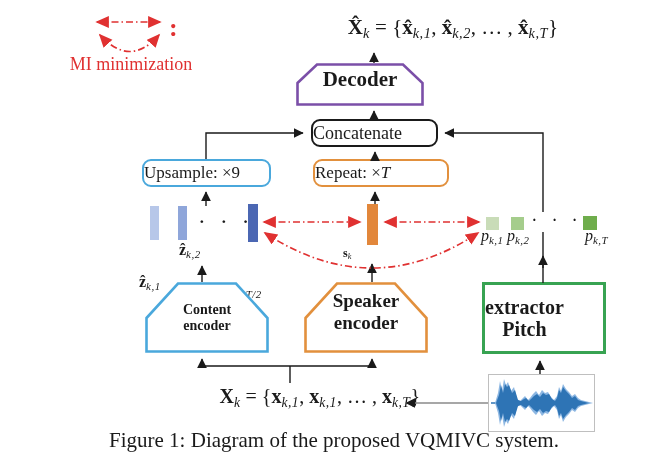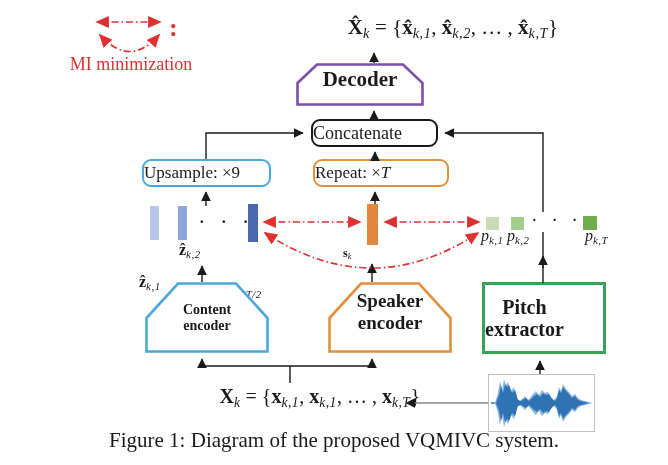--- a/index.html
+++ b/index.html
@@ -76,34 +76,34 @@
   <div class="hexwrap" style="left:145px;top:282px;width:124px;height:71px;">
     <svg width="124" height="71">
       <polygon points="1.5,36 33,1.5 91,1.5 122.5,36 122.5,69.5 1.5,69.5" fill="#ffffff" stroke="#4aa8dc" stroke-width="2.6"></polygon>
     </svg>
     <div class="hextext" style="font-size:14px;">
       <span>Content</span>
       <span>encoder</span>
     </div>
   </div>
 
-  <div class="hexwrap" style="left:328px;top:282px;width:124px;height:59px;">
+  <div class="hexwrap" style="left:304px;top:282px;width:124px;height:59px;">
     <svg width="124" height="71">
       <polygon points="1.5,36 33,1.5 91,1.5 122.5,36 122.5,69.5 1.5,69.5" fill="#ffffff" stroke="#e2903d" stroke-width="2.6"></polygon>
     </svg>
     <div class="hextext" style="font-size:19px;">
       <span>Speaker</span>
       <span>encoder</span>
     </div>
   </div>
 
   <div class="box" style="left:482px;top:282px;width:124px;height:72px;border:3px solid #38a352;">
     <div style="font-weight:bold;font-size:20px;line-height:1.12;">
+      <div>extractor</div>
       <div>Pitch</div>
-      <div>extractor</div>
     </div>
   </div>
 
   <div class="formula" style="left:120px;top:385px;width:300px;font-size:20px;"><span class="fb">X</span><span class="fs">k</span><span class="ft"> = {</span><span class="fb">x</span><span class="fs">k,1</span><span class="ft">, </span><span class="fb">x</span><span class="fs">k,1</span><span class="ft">, … , </span><span class="fb">x</span><span class="fs">k,T</span><span class="ft">}</span></div>
 
   <div class="abs" style="left:488px;top:374px;width:107px;height:58px;border:1px solid #bfbfbf;background:#ffffff;box-sizing:border-box;">
     <svg width="105" height="56">
       <polyline points="2,28 8,28" stroke="#2e74b5" stroke-width="1.5" fill="none"></polyline>
       <polygon fill="#8db7e2" points="6,28 9,18 11,6 13,16 15,4 17,10 19,7 22,16 25,12 28,24 31,26 34,23 36,21 39,25 41,23 44,19 47,16 50,20 53,15 56,18 59,17 62,22 65,25 68,21 70,12 72,16 74,9 77,14 80,17 83,21 86,19 89,23 92,25 96,26 100,27 104,28 100,29 96,30 92,31 89,33 86,37 83,35 80,39 77,42 74,47 72,40 70,44 68,35 65,31 62,34 59,39 56,38 53,41 50,36 47,40 44,37 41,33 39,31 36,35 34,33 31,30 28,32 25,44 22,40 19,49 17,46 15,52 13,40 11,50 9,38 6,28"></polygon>
       <polygon fill="#2e74b5" points="7,28 10,20 12,10 14,18 16,9 18,12 20,10 23,18 26,15 29,25 32,26 35,24 37,23 40,26 42,24 45,21 48,19 51,22 54,18 57,20 60,19 63,24 66,26 68,23 70,15 72,18 74,12 77,16 80,19 83,23 86,21 89,25 92,26 96,27 100,28 96,29 92,30 89,31 86,35 83,33 80,37 77,40 74,44 72,38 70,41 68,33 66,30 63,32 60,37 57,36 54,38 51,34 48,37 45,35 42,32 40,30 37,33 35,32 32,30 29,31 26,41 23,38 20,46 18,44 16,47 14,38 12,46 10,36 7,28"></polygon>

